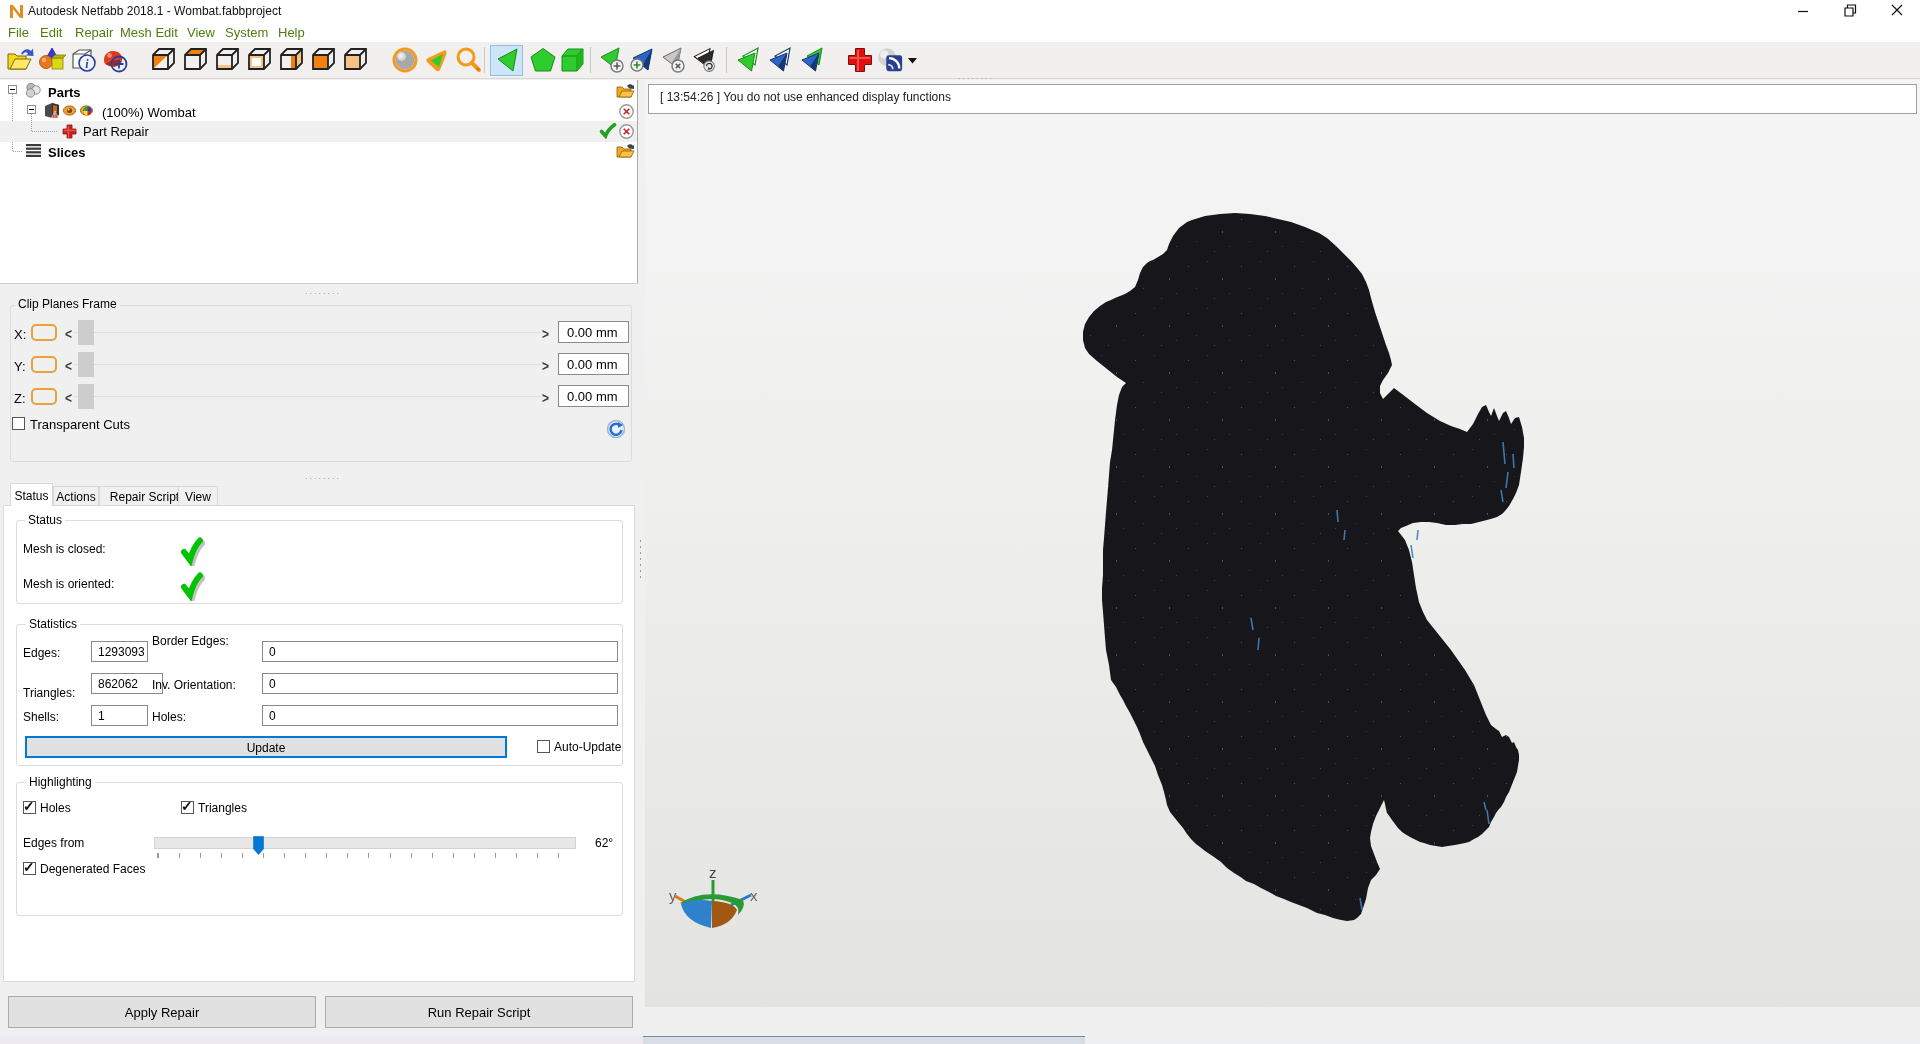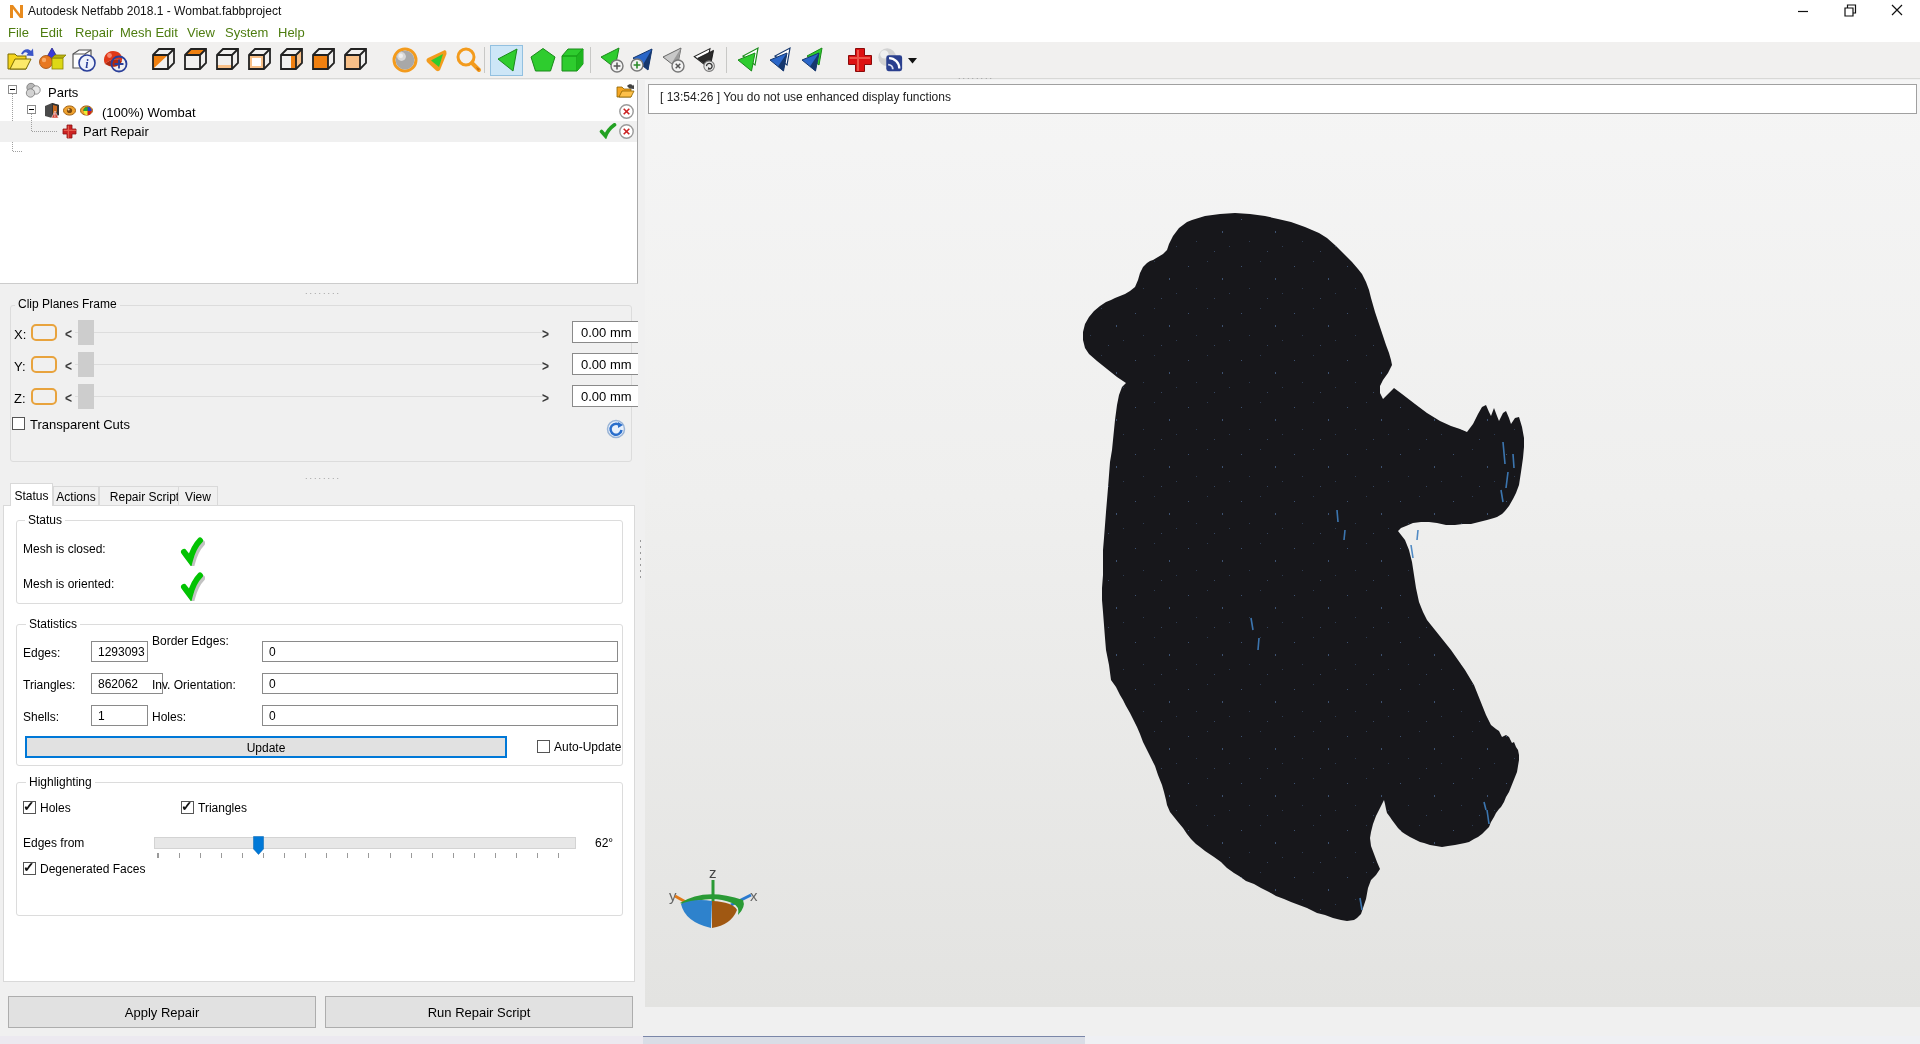--- a/index.html
+++ b/index.html
@@ -15,34 +15,34 @@
 .mi { position:absolute; top:3px; font-size:13px; color:#4d7c0f; }
 
 #toolbar { position:absolute; left:0; top:42px; width:1920px; height:37px; background:#f1f0ef; border-bottom:1px solid #d8d8d6; }
 .tbtn { position:absolute; top:4px; width:28px; height:28px; }
 .tsep { position:absolute; top:5px; width:1px; height:26px; background:#c8c8c6; }
 
 #tree { position:absolute; left:0; top:80px; width:638px; height:204px; background:#ffffff; border-right:1px solid #a9a9a9; border-bottom:1px solid #cccccc; }
 .trow { position:absolute; left:0; width:637px; height:20px; }
 .trowsel { background:#f0f0f0; }
 .tlabel { position:absolute; top:3px; font-size:13px; }
-.bold { font-weight:normal; }
+.bold { font-weight:bold; }
 #splitter1 { position:absolute; left:0; top:285px; width:638px; height:10px; background:#f0f0f0; }
 .hdots { position:absolute; color:#9a9a9a; font-size:9px; letter-spacing:2px; }
 
 #clippanel { position:absolute; left:0; top:295px; width:638px; height:167px; background:#f0f0f0; }
 .groupbox { position:absolute; border:1px solid #dcdcdc; border-radius:3px; }
 .gblabel { position:absolute; font-size:12px; background:inherit; padding:0 3px; }
 .cliprow { position:absolute; left:0; width:638px; height:24px; }
 .axlabel { position:absolute; left:14px; top:4px; font-size:13px; }
 .orangebox { position:absolute; left:31px; top:1px; width:26px; height:17px; border:2px solid #e8a33d; border-radius:5px; background:#f0f0f0; }
 .arrow { position:absolute; font-size:12px; font-weight:bold; color:#3a3a3a; top:4px; transform:scaleY(1.25); }
 .sliderline { position:absolute; left:75px; top:9px; width:470px; height:1px; background:#dddddd; }
 .sliderthumb { position:absolute; left:78px; top:-3px; width:16px; height:25px; background:#cdcdcd; }
-.mmbox { position:absolute; left:558px; top:-2px; width:71px; height:22px; background:#ffffff; border:1px solid #8a8a8a; font-size:13px; padding:3px 0 0 8px;margin-left:14px; }
+.mmbox { position:absolute; left:558px; top:-2px; width:71px; height:22px; background:#ffffff; border:1px solid #8a8a8a; font-size:13px; padding:3px 0 0 8px; }
 
 #tabbar { position:absolute; left:0; top:483px; width:638px; height:22px; }
 .tab { position:absolute; top:3px; height:20px; background:#f0f0f0; border:1px solid #d9d9d9; border-bottom:none; font-size:12px; text-align:center; padding-top:3px; }
 .tabactive { top:0; height:23px; background:#ffffff; border:1px solid #d9d9d9; border-bottom:none; z-index:3; padding-top:5px; }
 #tabpanel { position:absolute; left:3px; top:505px; width:632px; height:477px; background:#ffffff; border:1px solid #d9d9d9; }
 .flabel { position:absolute; font-size:12px; color:#000; }
 .inputbox { position:absolute; height:21px; background:#ffffff; border:1px solid #8a8a8a; font-size:12px; padding:3px 0 0 6px; }
 .cb { position:absolute; width:13px; height:13px; background:#ffffff; border:1px solid #555; }
 .cbcheck { position:absolute; left:-1px; top:-4px; font-size:14px; color:#111; font-weight:bold; }
 
@@ -326,20 +326,35 @@
       <div class="tlabel" style="left:83px">Part Repair</div>
       <svg class="abs" style="left:599px;top:2px" width="18" height="16" viewBox="0 0 18 16">
         <path d="M2.5 8.5 L6.5 13 Q9 6.5 15.5 1.8" fill="none" stroke="#23a123" stroke-width="3.6" stroke-linecap="round"></path>
       </svg>
       <svg class="abs" style="left:619px;top:3px" width="15" height="15" viewBox="0 0 15 15">
         <circle cx="7.5" cy="7.5" r="6.7" fill="#fff" stroke="#9a9a9a" stroke-width="1.4"></circle>
         <path d="M4.7 4.7 L10.3 10.3 M10.3 4.7 L4.7 10.3" stroke="#cc2222" stroke-width="1.6"></path>
       </svg>
     </div>
 
+    <div class="trow" style="top:62px">
+      <div class="abs" style="left:13px;top:9px;width:10px;height:1px;background-image:repeating-linear-gradient(90deg,#a0a0a0 0 1px,transparent 1px 2px)"></div>
+      <svg class="abs" style="left:25px;top:1px" width="17" height="16" viewBox="0 0 17 16">
+        <rect x="1" y="1" width="15" height="2.2" fill="#3a3a3a"></rect>
+        <rect x="1" y="4.6" width="15" height="2.2" fill="#3a3a3a"></rect>
+        <rect x="1" y="8.2" width="15" height="2.2" fill="#3a3a3a"></rect>
+        <rect x="1" y="11.8" width="15" height="2.2" fill="#3a3a3a"></rect>
+      </svg>
+      <div class="tlabel bold" style="left:48px">Slices</div>
+      <svg class="abs" style="left:616px;top:1px" width="19" height="16" viewBox="0 0 19 16">
+        <path d="M1 14 L1 4 L6 4 L8 6 L15 6 L15 14 Z" fill="#f5a623" stroke="#8a6200" stroke-width="0.8"></path>
+        <path d="M3 14 L6 8 L18 8 L15 14 Z" fill="#fdc04a" stroke="#8a6200" stroke-width="0.8"></path>
+        <path d="M11 3 C13 0.5 16 1 17 3 L18 1.5 L18 6 L13.5 5.5 Z" fill="#444"></path>
+      </svg>
+    </div>
   </div>
   <div id="splitter1">
       <div class="hdots" style="left:305px;top:1px">........</div>
     </div>
 
   <div id="clippanel">
     <div class="groupbox" style="left:10px;top:10px;width:622px;height:157px;background:#f0f0f0"></div>
     <div class="gblabel" style="left:15px;top:2px;background:#f0f0f0">Clip Planes Frame</div>
     <div class="cliprow" style="top:28px">
       <div class="axlabel">X:</div>
@@ -398,21 +413,21 @@
       <path d="M5 16 L11 24 Q14.5 11 21 4.5" fill="none" stroke="rgba(120,120,120,0.45)" stroke-width="6" stroke-linecap="round" transform="translate(2.2,2.6)"></path>
       <path d="M5 16 L11 24 Q14.5 11 21 4.5" fill="none" stroke="#02c302" stroke-width="6" stroke-linecap="round"></path>
     </svg>
 
     <div class="groupbox" style="left:12px;top:118px;width:607px;height:142px;background:#ffffff"></div>
     <div class="gblabel" style="left:22px;top:111px;background:#ffffff">Statistics</div>
     <div class="flabel" style="left:19px;top:140px">Edges:</div>
     <div class="inputbox" style="left:87px;top:135px;width:57px">1293093</div>
     <div class="flabel" style="left:148px;top:128px">Border Edges:</div>
     <div class="inputbox" style="left:258px;top:135px;width:356px">0</div>
-    <div class="flabel" style="left:19px;top:172px">Triangles:</div>
+    <div class="flabel" style="left:19px;top:180px">Triangles:</div>
     <div class="inputbox" style="left:87px;top:167px;width:72px">862062</div>
     <div class="flabel" style="left:148px;top:172px">Inv. Orientation:</div>
     <div class="inputbox" style="left:258px;top:167px;width:356px">0</div>
     <div class="flabel" style="left:19px;top:204px">Shells:</div>
     <div class="inputbox" style="left:87px;top:199px;width:57px">1</div>
     <div class="flabel" style="left:148px;top:204px">Holes:</div>
     <div class="inputbox" style="left:258px;top:199px;width:356px">0</div>
     <div class="abs" style="left:21px;top:230px;width:482px;height:22px;background:#e1e1e1;border:2px solid #0078d7;text-align:center;font-size:12px;padding-top:3px">Update</div>
     <div class="cb" style="left:533px;top:234px"></div>
     <div class="flabel" style="left:550px;top:234px">Auto-Update</div>

